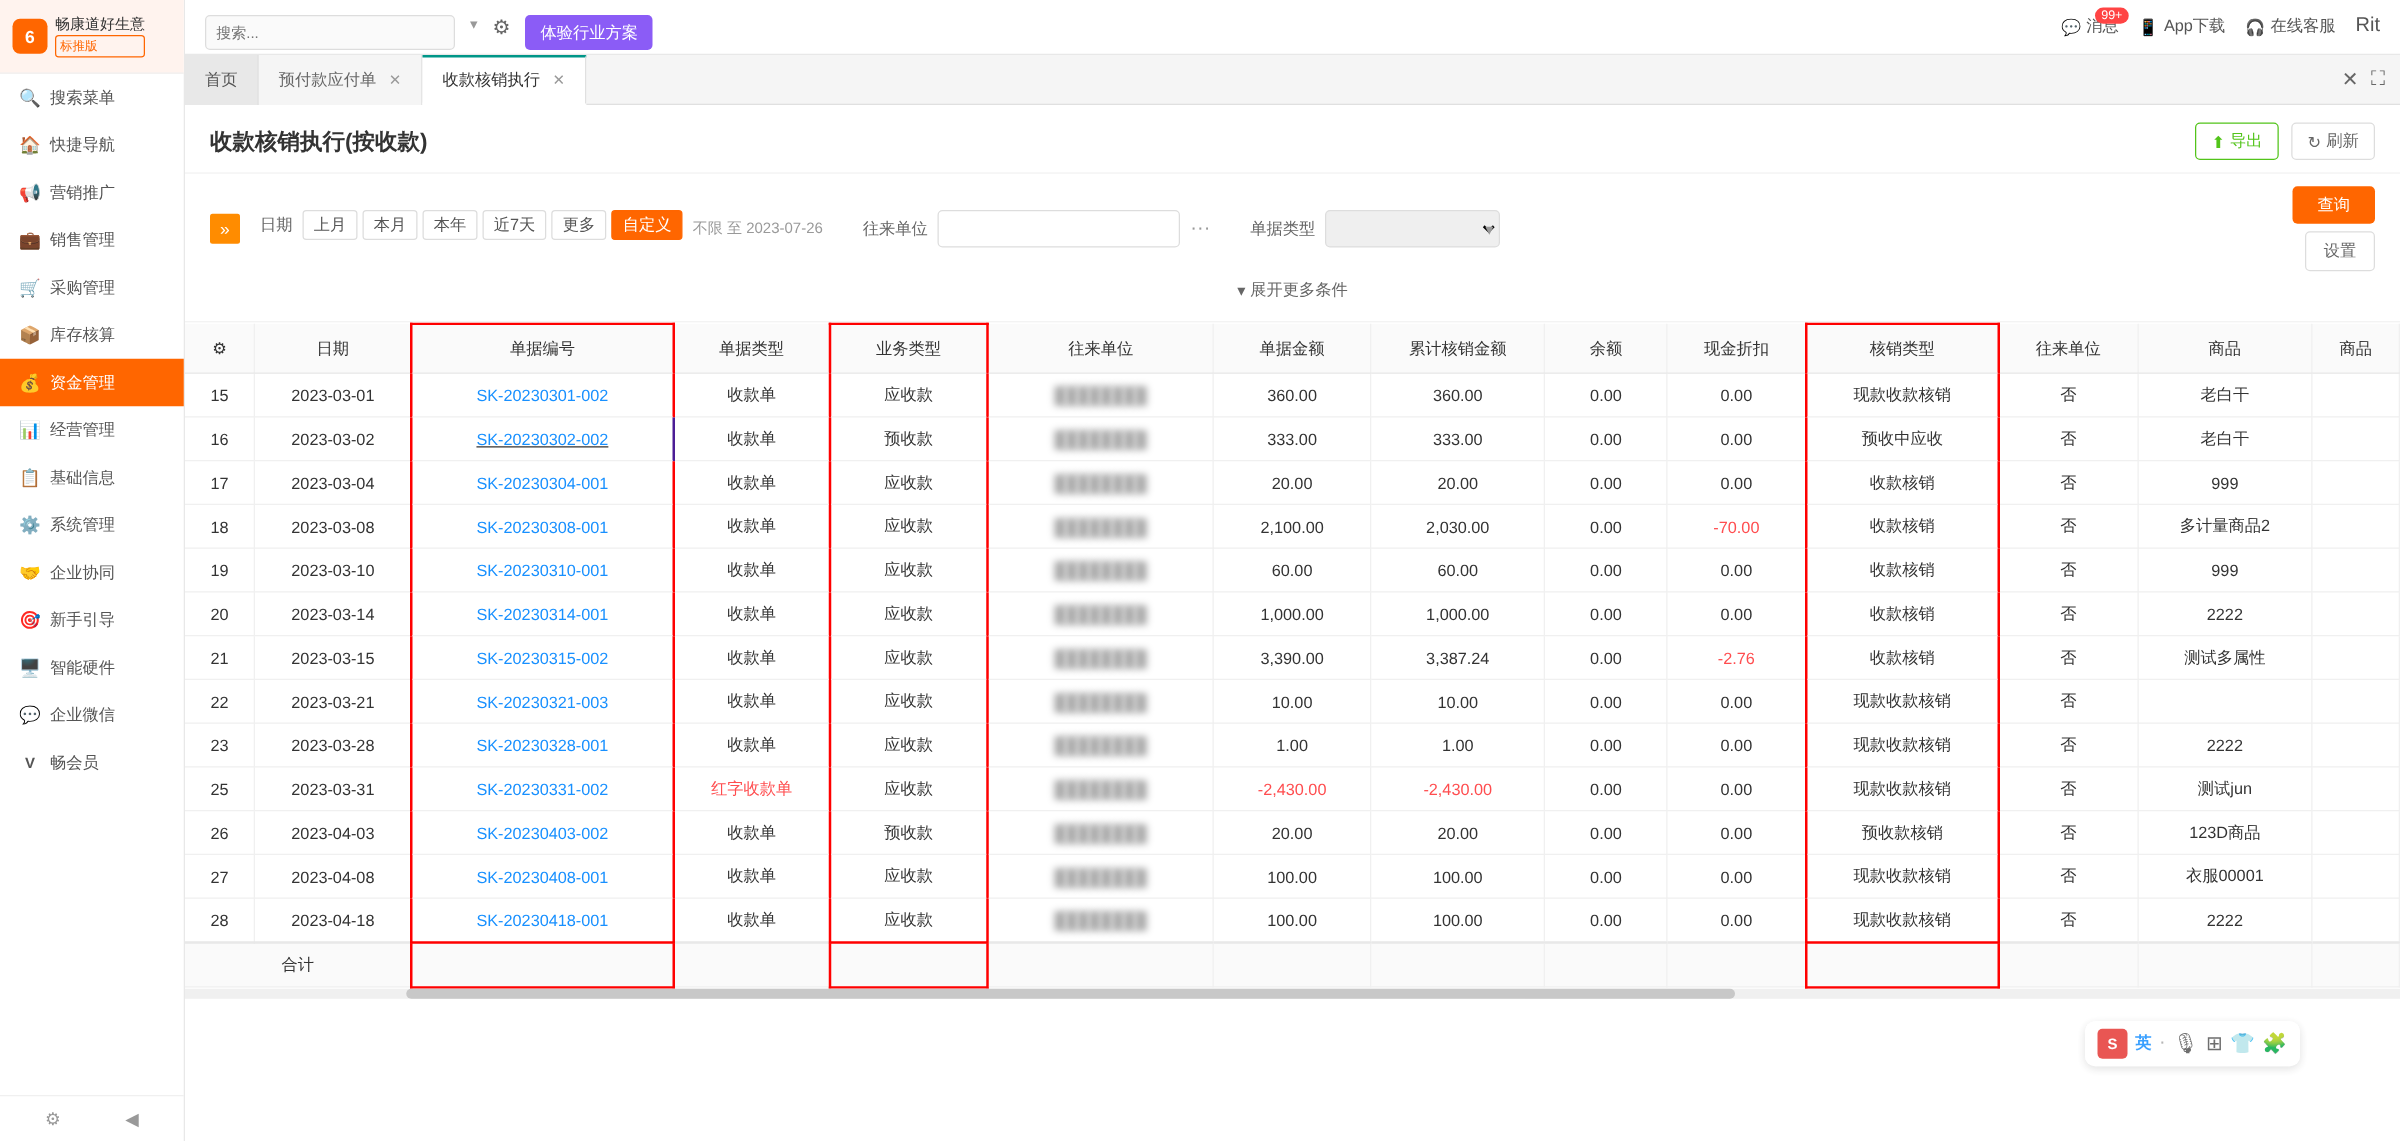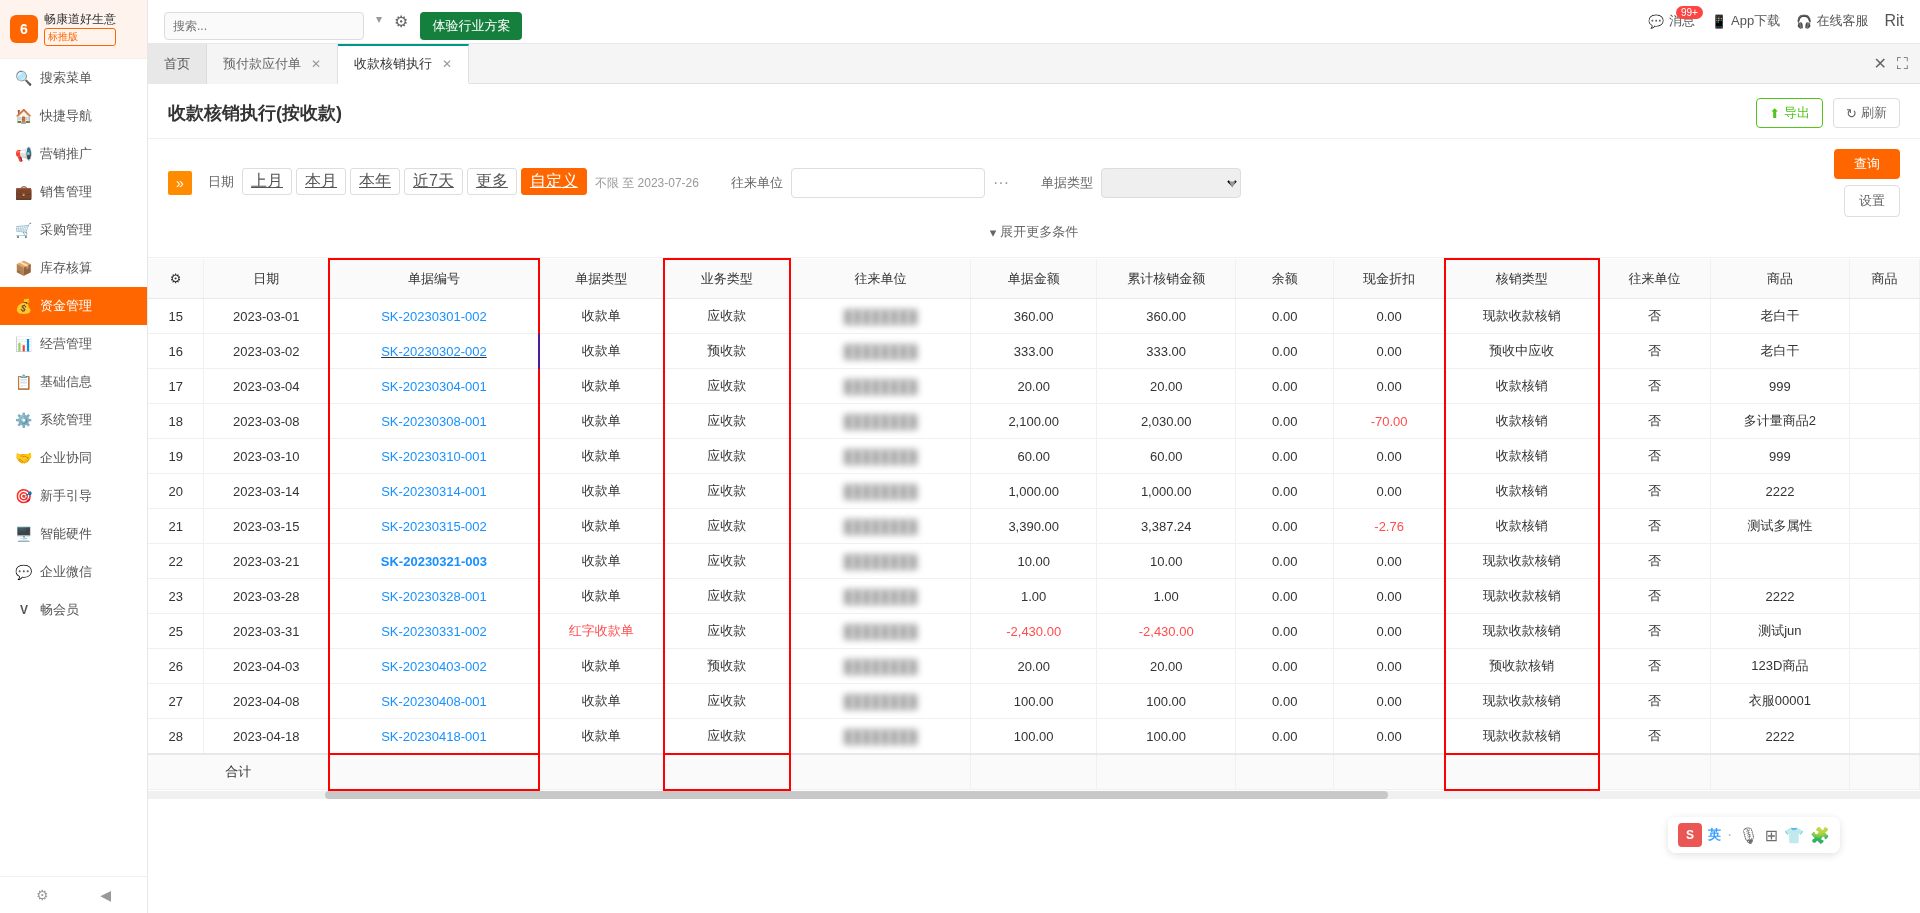--- a/index.html
+++ b/index.html
@@ -19,21 +19,21 @@
     .sidebar-bottom-icon { color: #999; cursor: pointer; font-size: 14px; }
 
     
     .main { flex: 1; display: flex; flex-direction: column; overflow: hidden; }
 
     
     .topbar { height: 44px; background: #fff; border-bottom: 1px solid #e8e8e8; display: flex; align-items: flex-start; padding: 12px 16px; gap: 12px; }
     .topbar-search { flex: 1; max-width: 200px; height: 28px; border: 1px solid #ddd; border-radius: 4px; padding: 0 8px; font-size: 12px; color: #999; background: #fafafa; }
     .topbar-arrow { color: #999; font-size: 12px; cursor: pointer; }
     .topbar-gear { color: #666; cursor: pointer; font-size: 16px; }
-    .topbar-btn { background: #15803d; color: white; border: none; border-radius: 4px; padding: 5px 12px; font-size: 13px; cursor: pointer; }
+    .topbar-btn { background: #8b5cf6; color: white; border: none; border-radius: 4px; padding: 5px 12px; font-size: 13px; cursor: pointer; }
     .topbar-spacer { flex: 1; }
     .topbar-right { display: flex; align-items: center; gap: 16px; }
     .topbar-msg { display: flex; align-items: center; gap: 4px; color: #555; font-size: 13px; cursor: pointer; position: relative; }
     .badge { background: #ff4444; color: white; border-radius: 10px; padding: 1px 5px; font-size: 10px; position: absolute; top: -6px; right: -8px; }
     .topbar-app { display: flex; align-items: center; gap: 4px; color: #555; font-size: 13px; cursor: pointer; }
     .topbar-service { display: flex; align-items: center; gap: 4px; color: #555; font-size: 13px; cursor: pointer; }
     .topbar-user { color: #555; font-size: 16px; }
 
     
     .tabbar { height: 40px; background: #f5f5f5; border-bottom: 1px solid #e0e0e0; display: flex; align-items: center; padding: 0 0 0 0; }
@@ -51,21 +51,21 @@
     .page-header-actions { display: flex; gap: 10px; }
     .btn-export { display: flex; align-items: center; gap: 4px; border: 1px solid #52c41a; color: #52c41a; background: #fff; border-radius: 4px; padding: 5px 12px; font-size: 13px; cursor: pointer; }
     .btn-refresh { display: flex; align-items: center; gap: 4px; border: 1px solid #ddd; color: #666; background: #fff; border-radius: 4px; padding: 5px 12px; font-size: 13px; cursor: pointer; }
 
     
     .filter-bar { background: #fff; padding: 10px 20px; border-bottom: 1px solid #f0f0f0; }
     .filter-row { display: flex; align-items: center; gap: 16px; flex-wrap: wrap; }
     .filter-item { display: flex; align-items: center; gap: 8px; }
     .filter-label { color: #666; font-size: 13px; white-space: nowrap; }
     .filter-date-btns { display: flex; gap: 4px; }
-    .filter-date-btn { padding: 2px 8px; border: 1px solid #ddd; border-radius: 3px; font-size: 16px; color: #555; cursor: pointer; background: #fff; text-decoration: underline; }
+    .filter-date-btn { padding: 2px 8px; border: 1px solid #ddd; border-radius: 3px; font-size: 13px; color: #555; cursor: pointer; background: #fff; }
     .filter-date-btn.custom { background: #ff6600; color: #fff; border-color: #ff6600; }
     .filter-input { height: 30px; border: 1px solid #ddd; border-radius: 4px; padding: 0 8px; font-size: 13px; min-width: 160px; }
     .filter-dots { color: #999; font-size: 16px; cursor: pointer; }
     .filter-select { height: 30px; border: 1px solid #ddd; border-radius: 4px; padding: 0 8px; font-size: 13px; min-width: 140px; }
     .btn-query { background: #ff6600; color: white; border: none; border-radius: 4px; padding: 6px 20px; font-size: 13px; cursor: pointer; }
     .btn-settings { border: 1px solid #ddd; color: #666; background: #fff; border-radius: 4px; padding: 6px 14px; font-size: 13px; cursor: pointer; }
     .filter-expand { display: flex; align-items: center; gap: 4px; color: #666; font-size: 13px; cursor: pointer; background: none; border: none; }
     .filter-expand-row { display: flex; justify-content: center; padding: 6px; }
     .filter-left { display: flex; align-items: flex-start; gap: 12px; flex: 1; flex-wrap: wrap; }
     .filter-right { display: flex; flex-direction: column; gap: 6px; align-items: flex-end; }
@@ -435,21 +435,21 @@
       <td>0.00</td>
       <td style="color:#ff4d4f;">-2.76</td>
       <td style="border-left: 2px solid red; border-right: 2px solid red; ">收款核销</td>
       <td>否</td>
       <td>测试多属性</td>
       <td></td>
     </tr>
           <tr>
       <td>22</td>
       <td>2023-03-21</td>
-      <td style="border-left: 2px solid red; border-right: 2px solid red; font-weight: bold; ">
+      <td style="border-left: 2px solid red; border-right: 2px solid red; ">
         <a class="link">SK-20230321-003</a>
       </td>
       <td style="">收款单</td>
       <td style="border-left: 2px solid red; border-right: 2px solid red; ">应收款</td>
       <td><span class="blurred">████████</span></td>
       <td style="">10.00</td>
       <td style="">10.00</td>
       <td>0.00</td>
       <td style="">0.00</td>
       <td style="border-left: 2px solid red; border-right: 2px solid red; ">现款收款核销</td>

